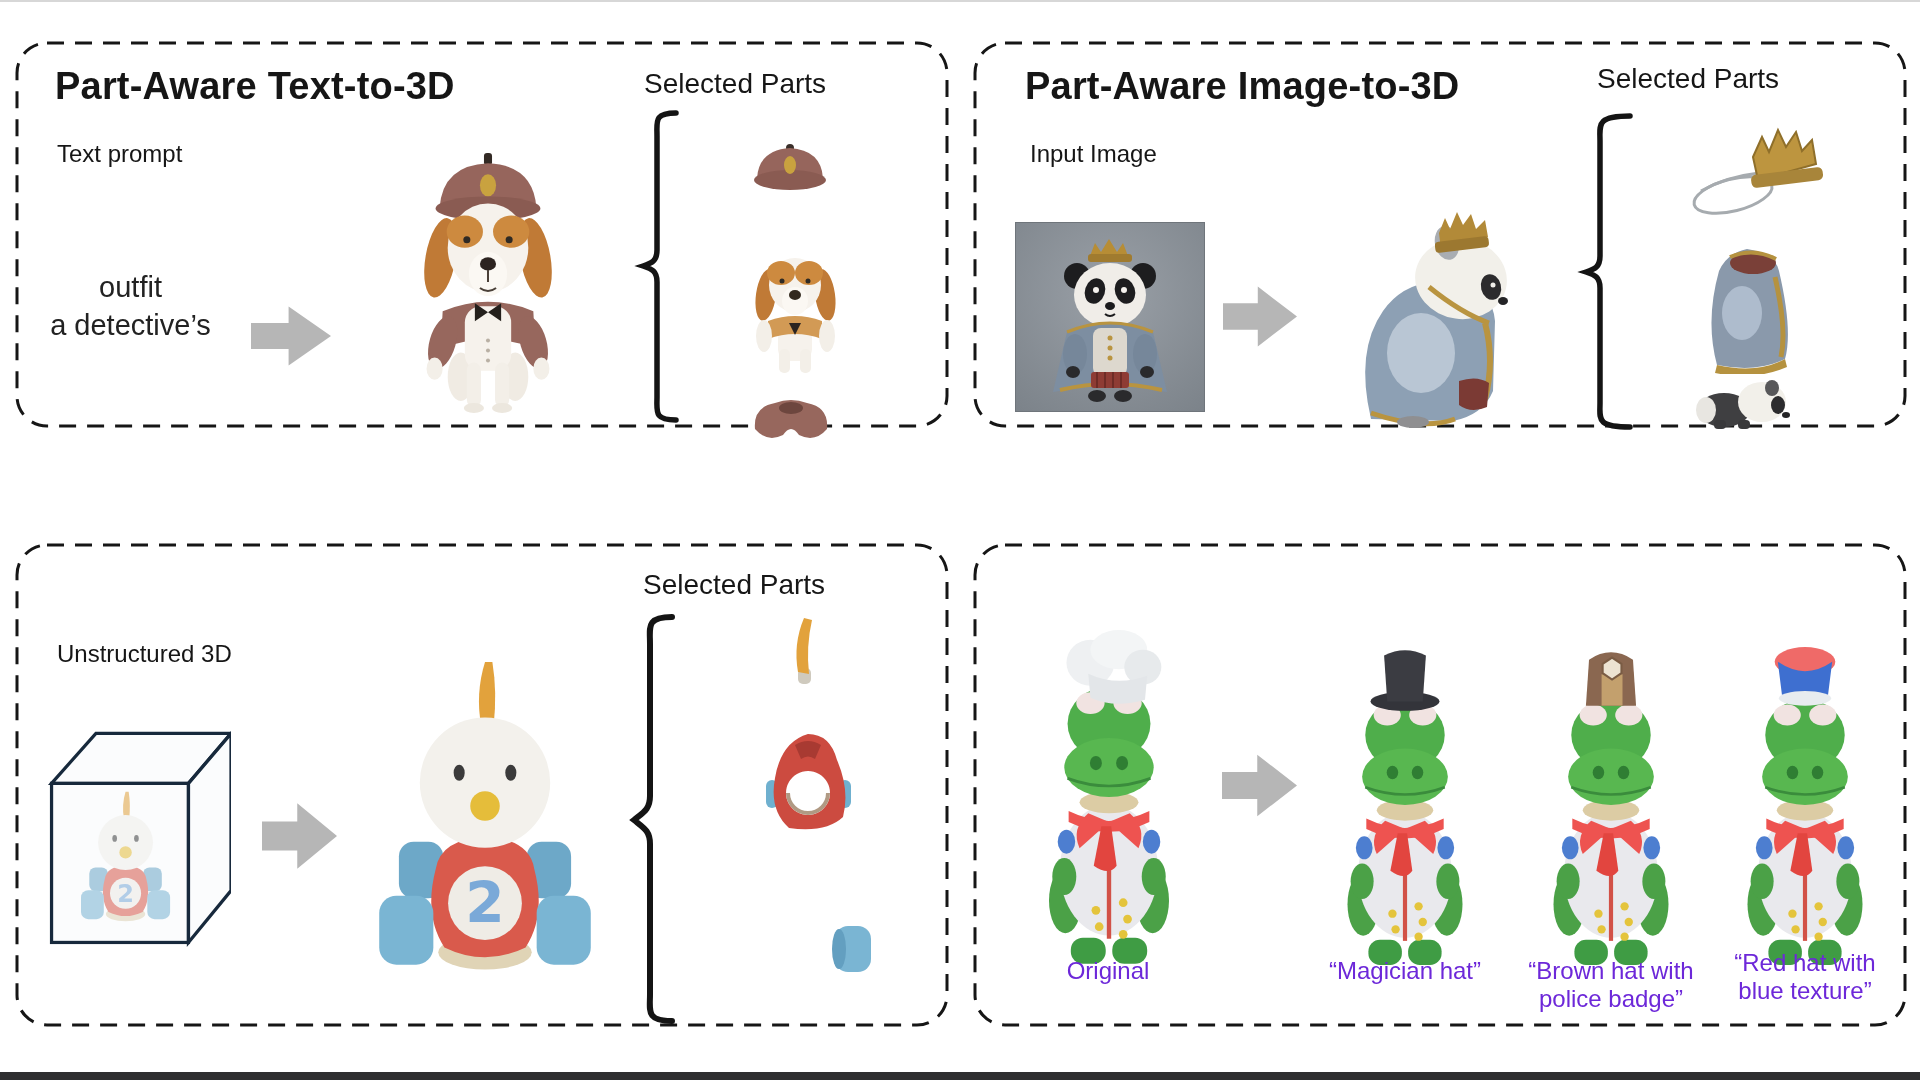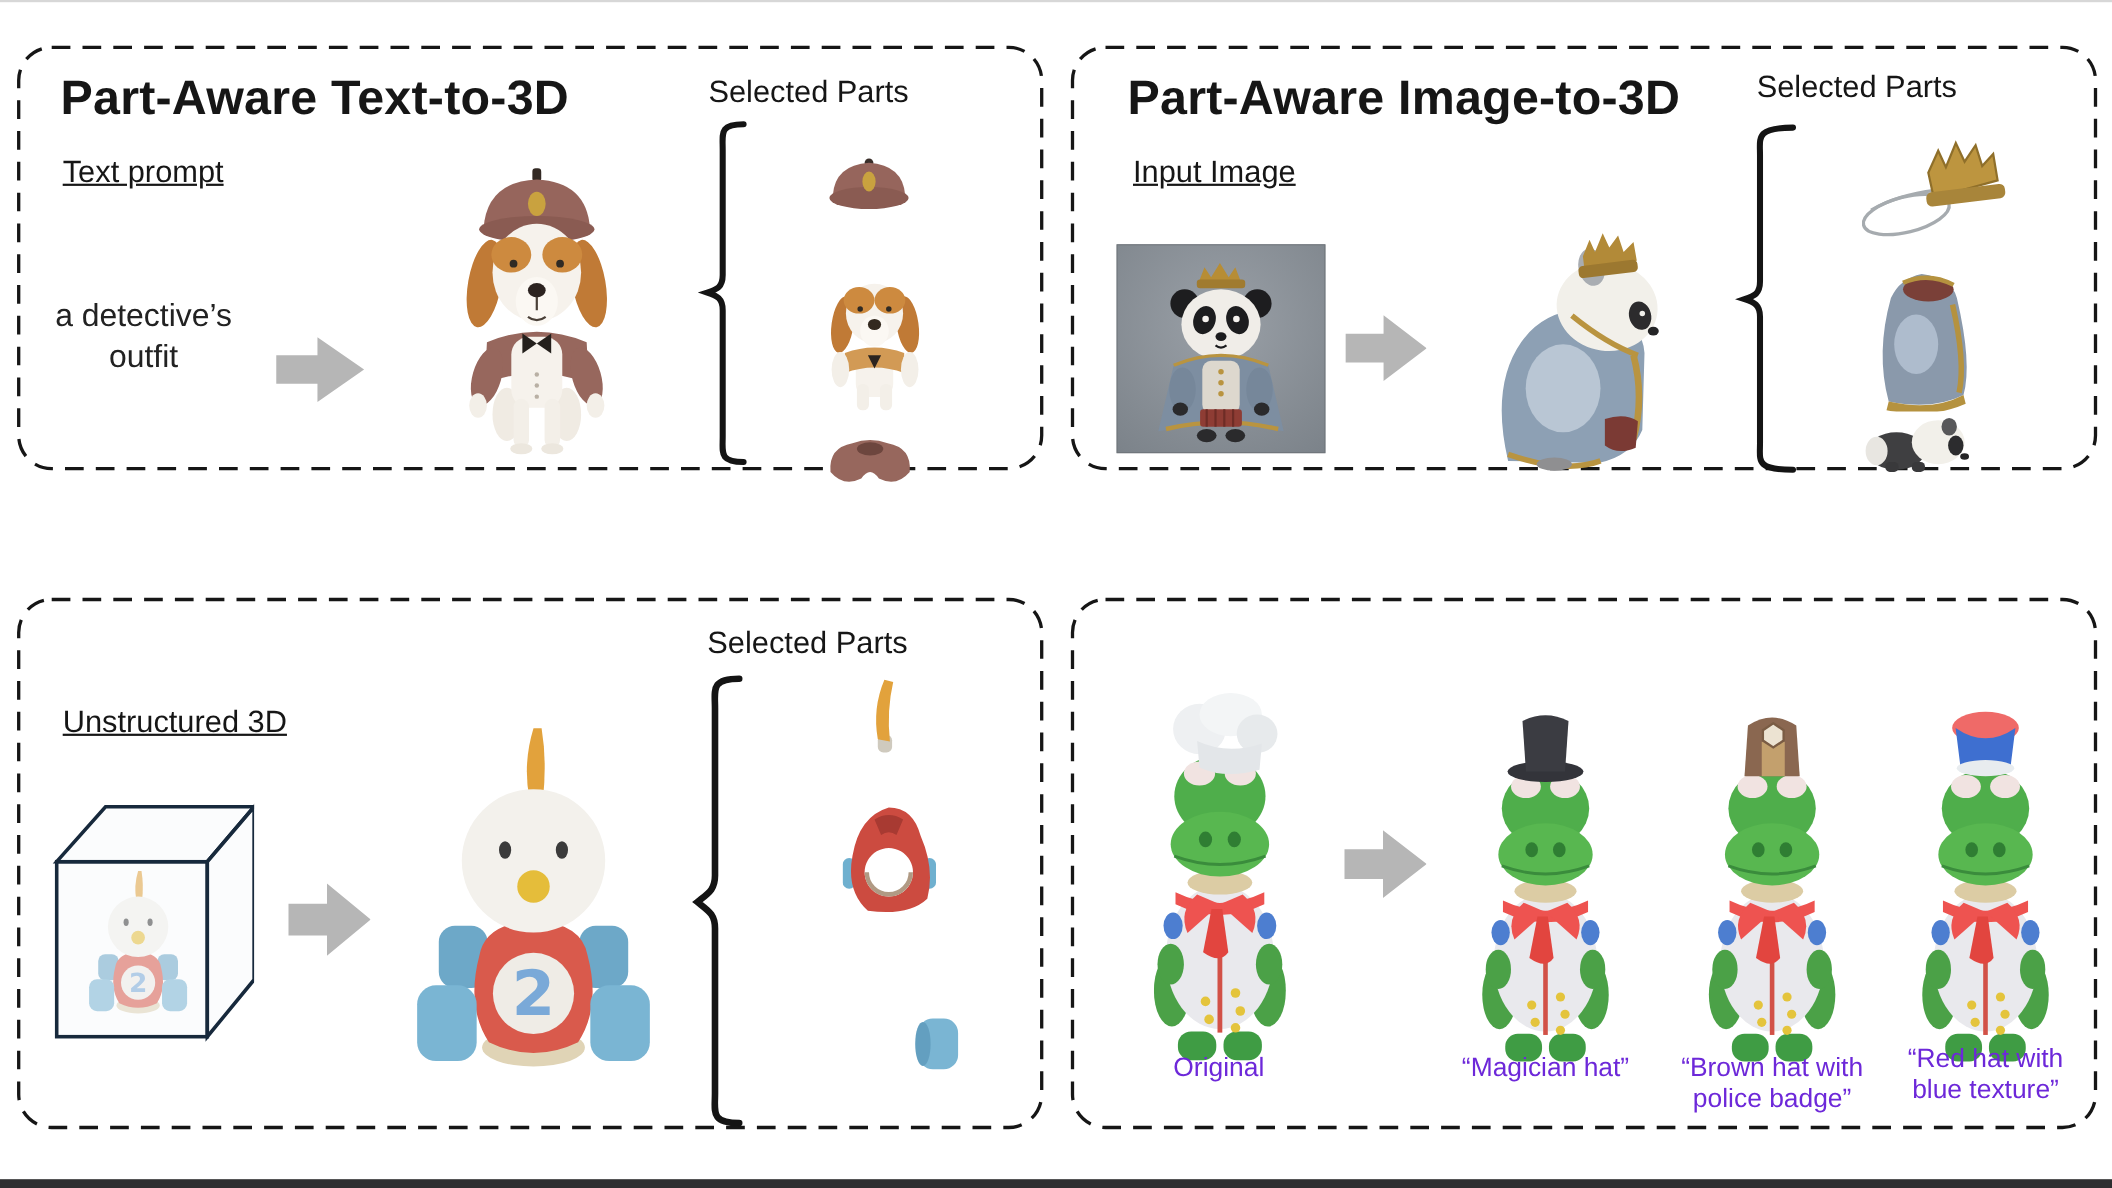--- a/index.html
+++ b/index.html
@@ -2,22 +2,22 @@
 <html lang="en"><head>
 <meta charset="utf-8">
 <title>Part-Aware 3D Figure</title>
 <style>
   html,body{margin:0;padding:0;background:#ffffff;}
   #stage{
     position:relative;width:1920px;height:1080px;background:#ffffff;overflow:hidden;
     font-family:"Liberation Sans","DejaVu Sans",sans-serif;color:#161616;
   }
   .abs{position:absolute;}
-  .panel-title{font-size:44px;font-weight:600;letter-spacing:.2px;white-space:nowrap;text-align:right;}
-  .sub-label{font-size:28px;font-weight:500;white-space:nowrap;text-decoration:underline;}
+  .panel-title{font-size:38px;font-weight:600;letter-spacing:.2px;white-space:nowrap;text-align:right;}
+  .sub-label{font-size:24px;font-weight:500;white-space:nowrap;}
   .parts-heading{font-size:28px;font-weight:500;text-align:left;width:300px;white-space:nowrap;}
   .prompt-text{font-size:29px;font-weight:400;line-height:38px;text-align:center;color:#222;}
   .caption{font-size:24px;font-weight:400;line-height:28px;text-align:center;width:210px;color:#6d28d9;}
   .arrow-icon{display:block;width:100%;height:100%;}
   svg{display:block;}
   .toy-num{font-family:"DejaVu Sans","Liberation Sans",sans-serif;font-weight:bold;fill:#7aa9d8;}
   #top-edge{left:0;top:0;width:1920px;height:2px;background:#d7d7d7;}
   #bottom-bar{left:0;top:1072px;width:1920px;height:8px;background:#2e2e30;}
 </style>
 </head>
@@ -85,22 +85,22 @@
     <rect x="975" y="545" width="930" height="480" rx="30" fill="none" stroke="#161616" stroke-width="3" stroke-dasharray="17 11"></rect>
     <path d="M676 113 C654 113 657 121 657 136 L657 250 C657 261 652 263 643 266 C652 269 657 271 657 282 L657 397 C657 412 654 420 676 420" fill="none" stroke="#141414" stroke-width="5.5" stroke-linecap="round"></path>
     <path d="M1630 116 C1596 116 1600 125 1600 141 L1600 256 C1600 267 1595 269 1586 272 C1595 275 1600 277 1600 288 L1600 403 C1600 419 1596 427 1630 427" fill="none" stroke="#141414" stroke-width="5.5" stroke-linecap="round"></path>
     <path d="M672 617 C646 617 650 627 650 644 L650 796 C650 809 644 812 634 820 C644 828 650 831 650 844 L650 994 C650 1011 646 1021 672 1021" fill="none" stroke="#141414" stroke-width="6" stroke-linecap="round"></path>
   </svg>
 
   <div class="abs" style="left:17px;top:43px;width:930px;height:383px;">
     <div class="abs panel-title" style="left:38px;top:22px">Part-Aware Text-to-3D</div>
     <div class="abs sub-label" style="left:40px;top:97px">Text prompt</div>
     <div class="abs prompt-text" style="left:1px;top:225px;width:225px">
+      <div>outfit</div>
       <div>a detective’s</div>
-      <div>outfit</div>
     </div>
     <div class="abs" style="left:234px;top:257px;width:80px;height:72px">
       <svg class="arrow-icon" viewBox="0 0 100 100" preserveAspectRatio="none">
           <use href="#arrow-right"></use>
         </svg>
     </div>
 
     <svg class="abs" style="left:385px;top:102px" width="172" height="270" viewBox="0 0 170 268">
       <rect x="81" y="8" width="8" height="12" rx="3" fill="#332a24"></rect>
       <path d="M37 62 Q40 20 85 18 Q130 20 133 62 Z" fill="#96655c"></path>

